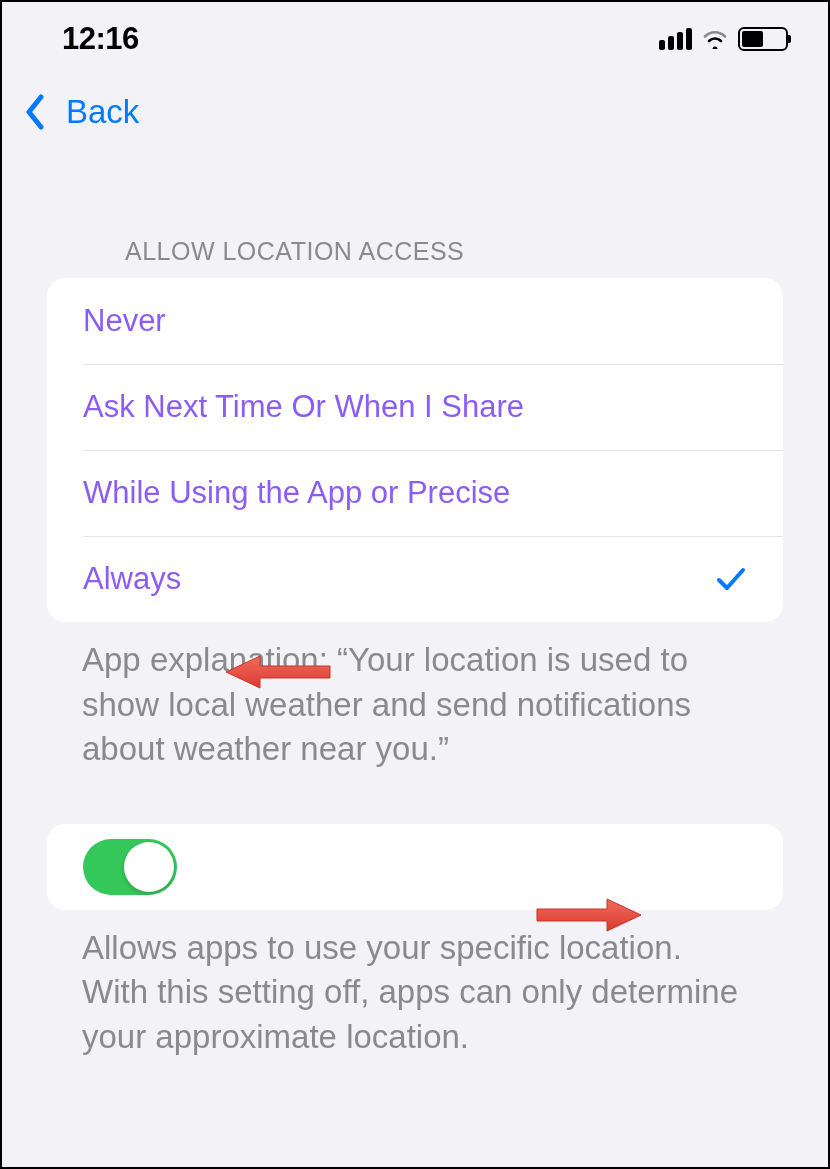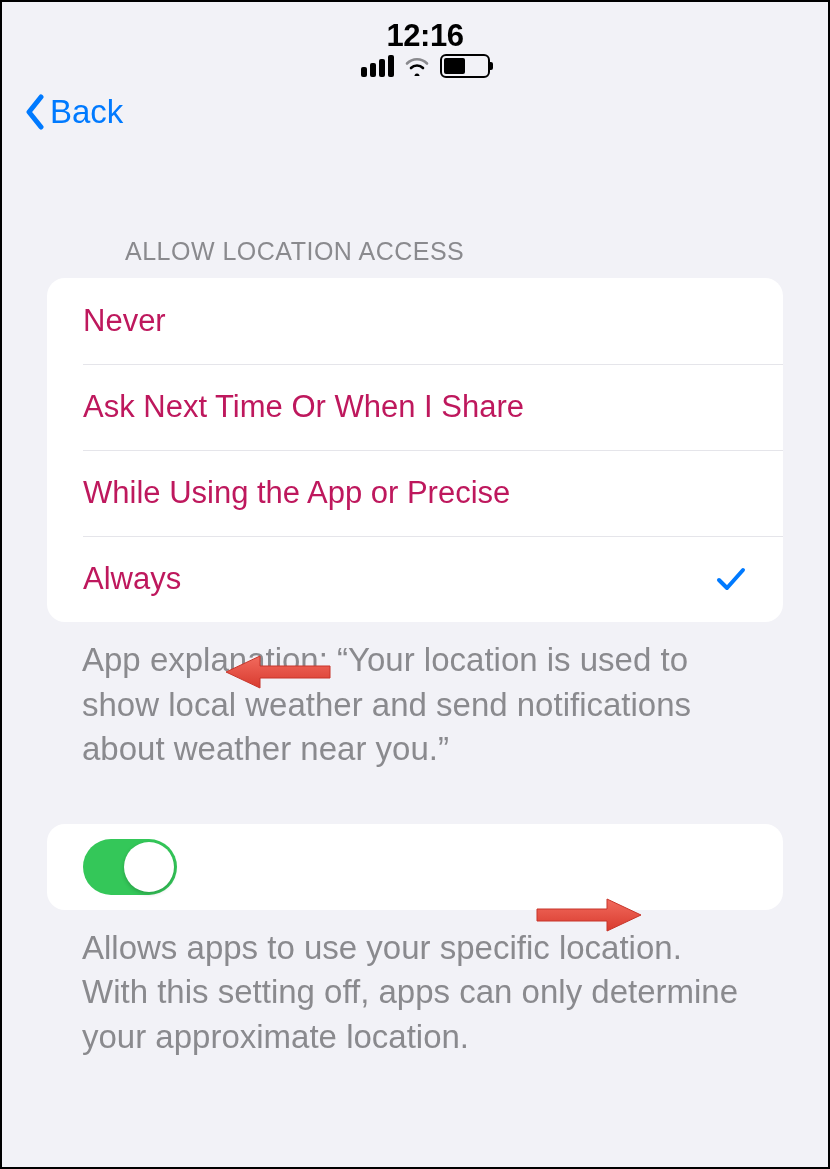--- a/index.html
+++ b/index.html
@@ -16,21 +16,20 @@
       border: 2px solid #000;
       position: relative;
       overflow: hidden;
     }
     .status-bar {
       display: flex;
       justify-content: space-between;
       align-items: center;
       padding: 16px 40px 12px 60px;
       height: 70px;
-      flex-direction: column;
     }
     .status-time {
       font-size: 31px;
       font-weight: 600;
       letter-spacing: -0.5px;
     }
     .status-right {
       display: flex;
       align-items: center;
       gap: 10px;
@@ -38,21 +37,21 @@
     .nav-bar {
       display: flex;
       align-items: center;
       position: relative;
       height: 80px;
       padding: 0 22px;
     }
     .back-button {
       display: flex;
       align-items: center;
-      gap: 4px;
+      gap: 20px;
       color: #007aff;
       font-size: 33px;
       font-weight: 400;
       cursor: pointer;
     }
     .chevron-left {
       width: 22px;
       height: 36px;
     }
     .nav-title {
@@ -77,21 +76,21 @@
       margin: 0 45px;
       overflow: hidden;
     }
     .list-row {
       display: flex;
       align-items: center;
       justify-content: space-between;
       padding: 0 36px;
       height: 86px;
       font-size: 31px;
-      color: #be185d;
+      color: #8b5cf6;
       position: relative;
       cursor: pointer;
     }
     .list-row + .list-row::before {
       content: "";
       position: absolute;
       top: 0;
       left: 36px;
       right: 0;
       height: 1px;

